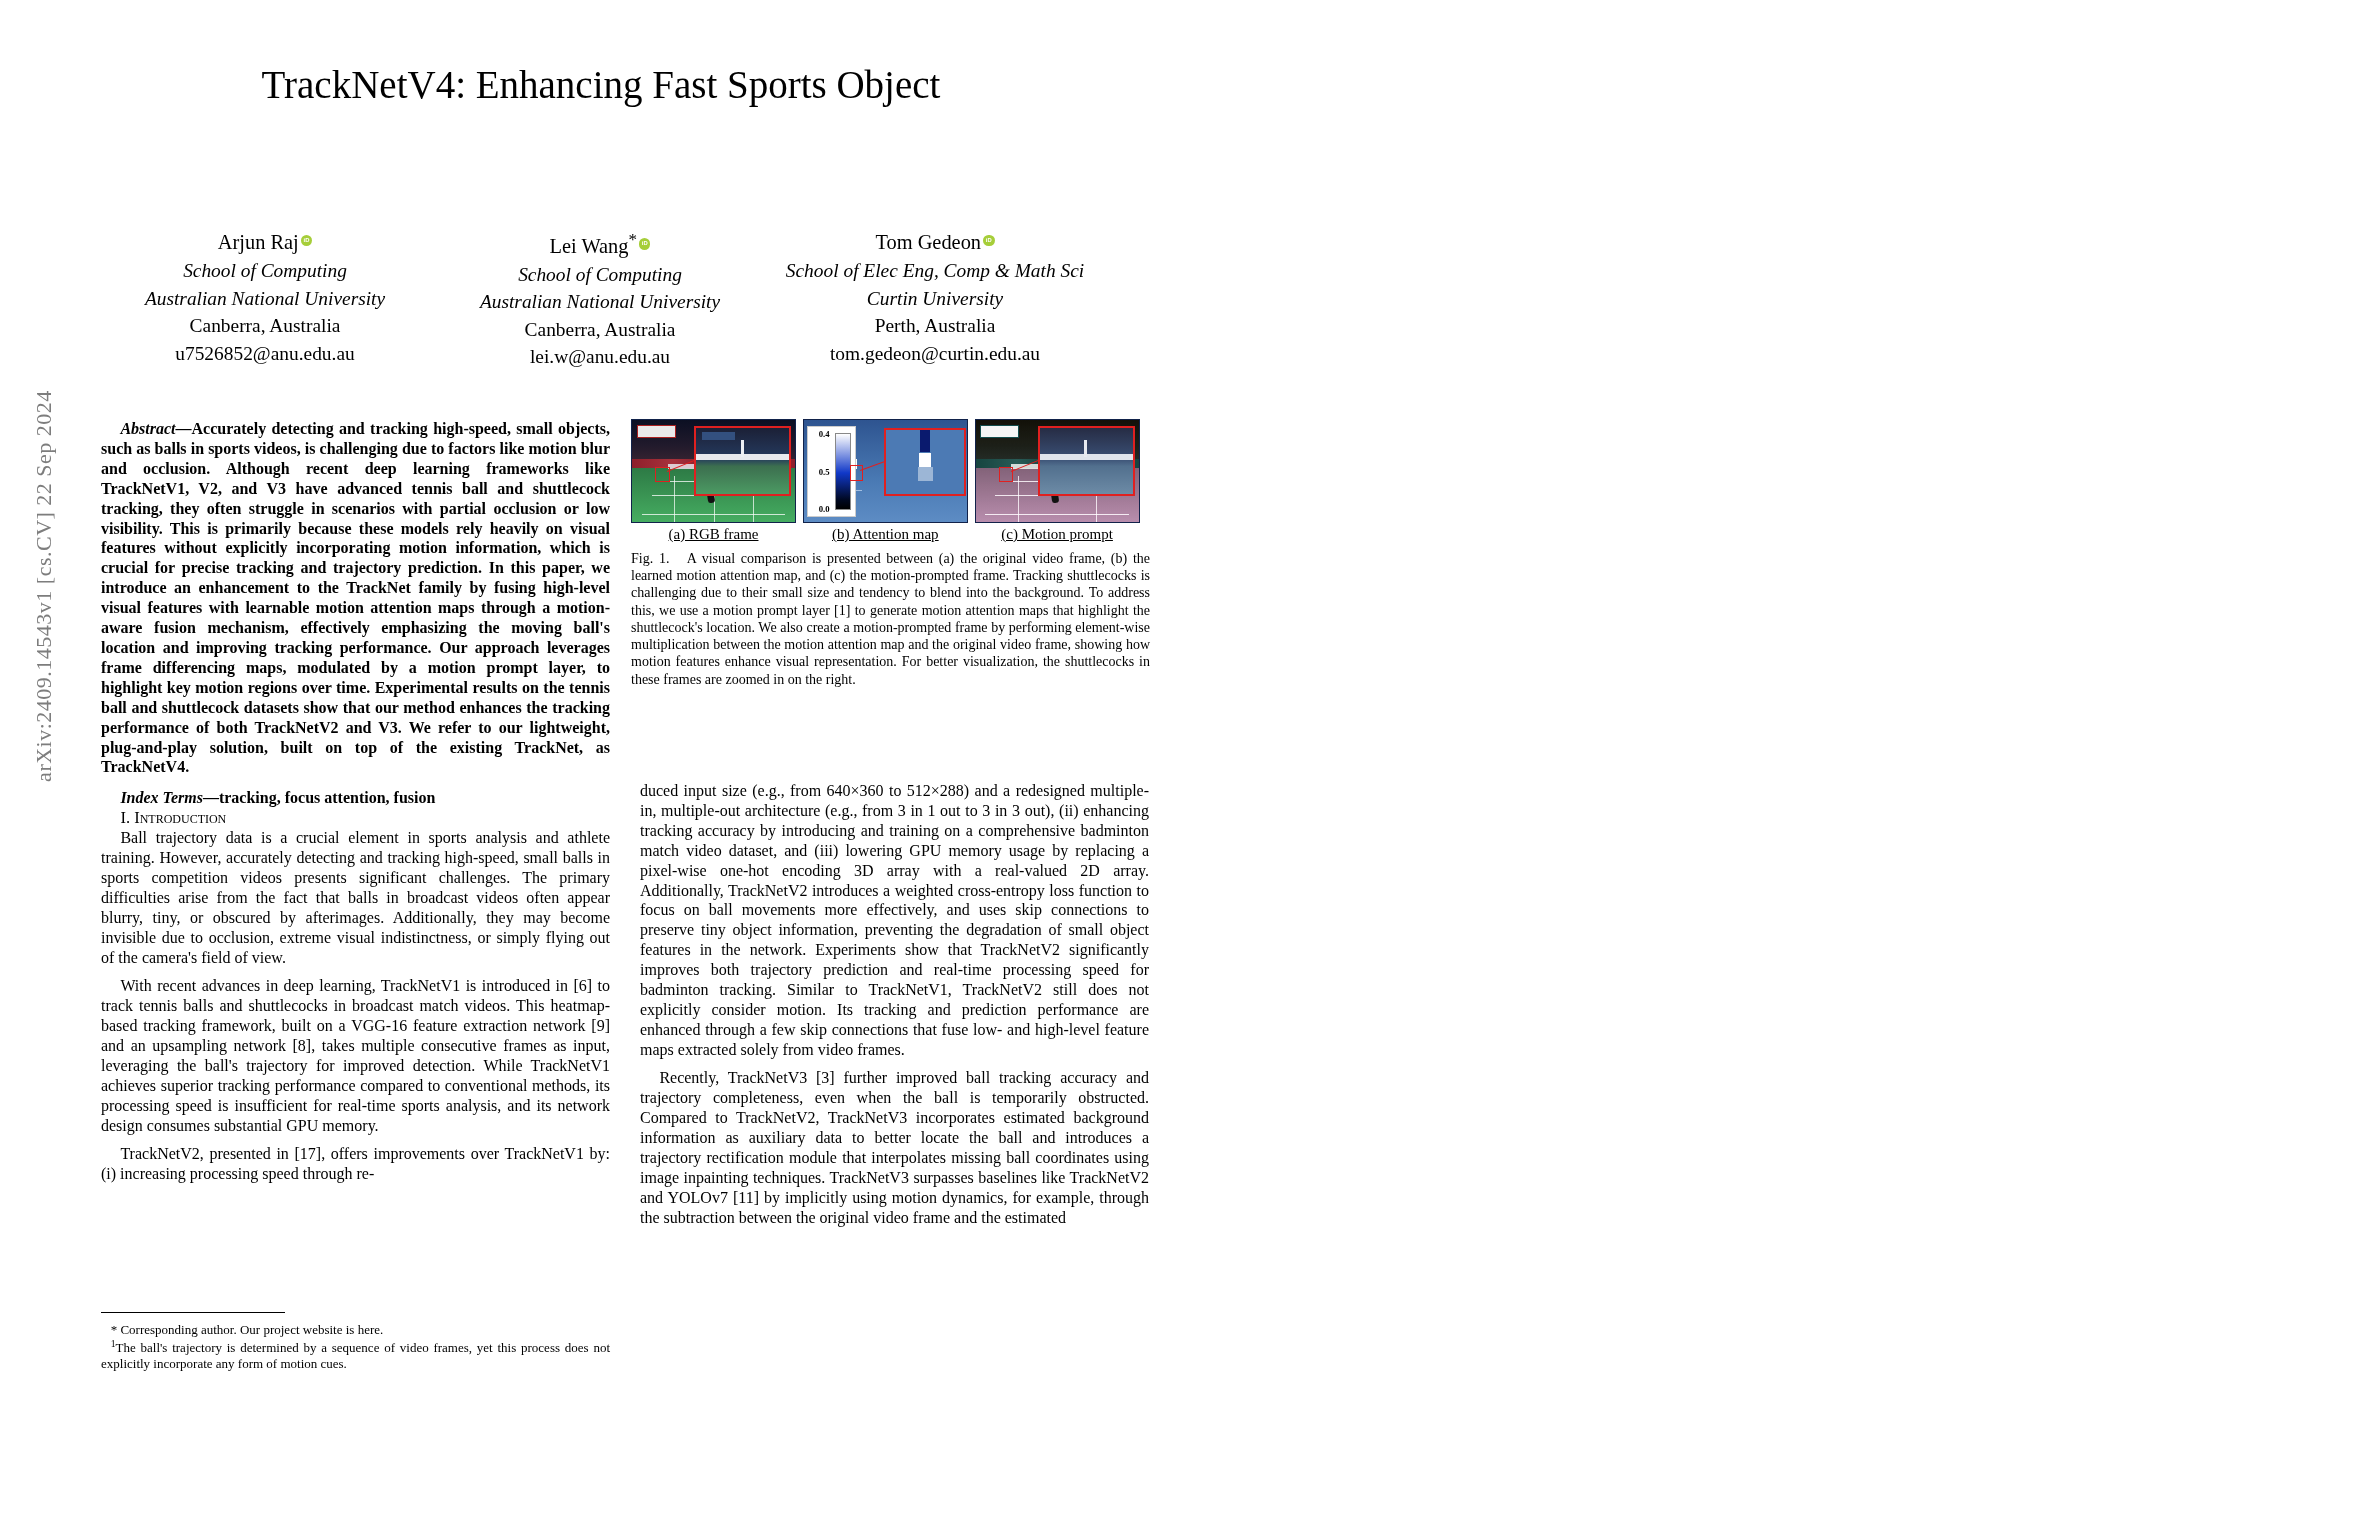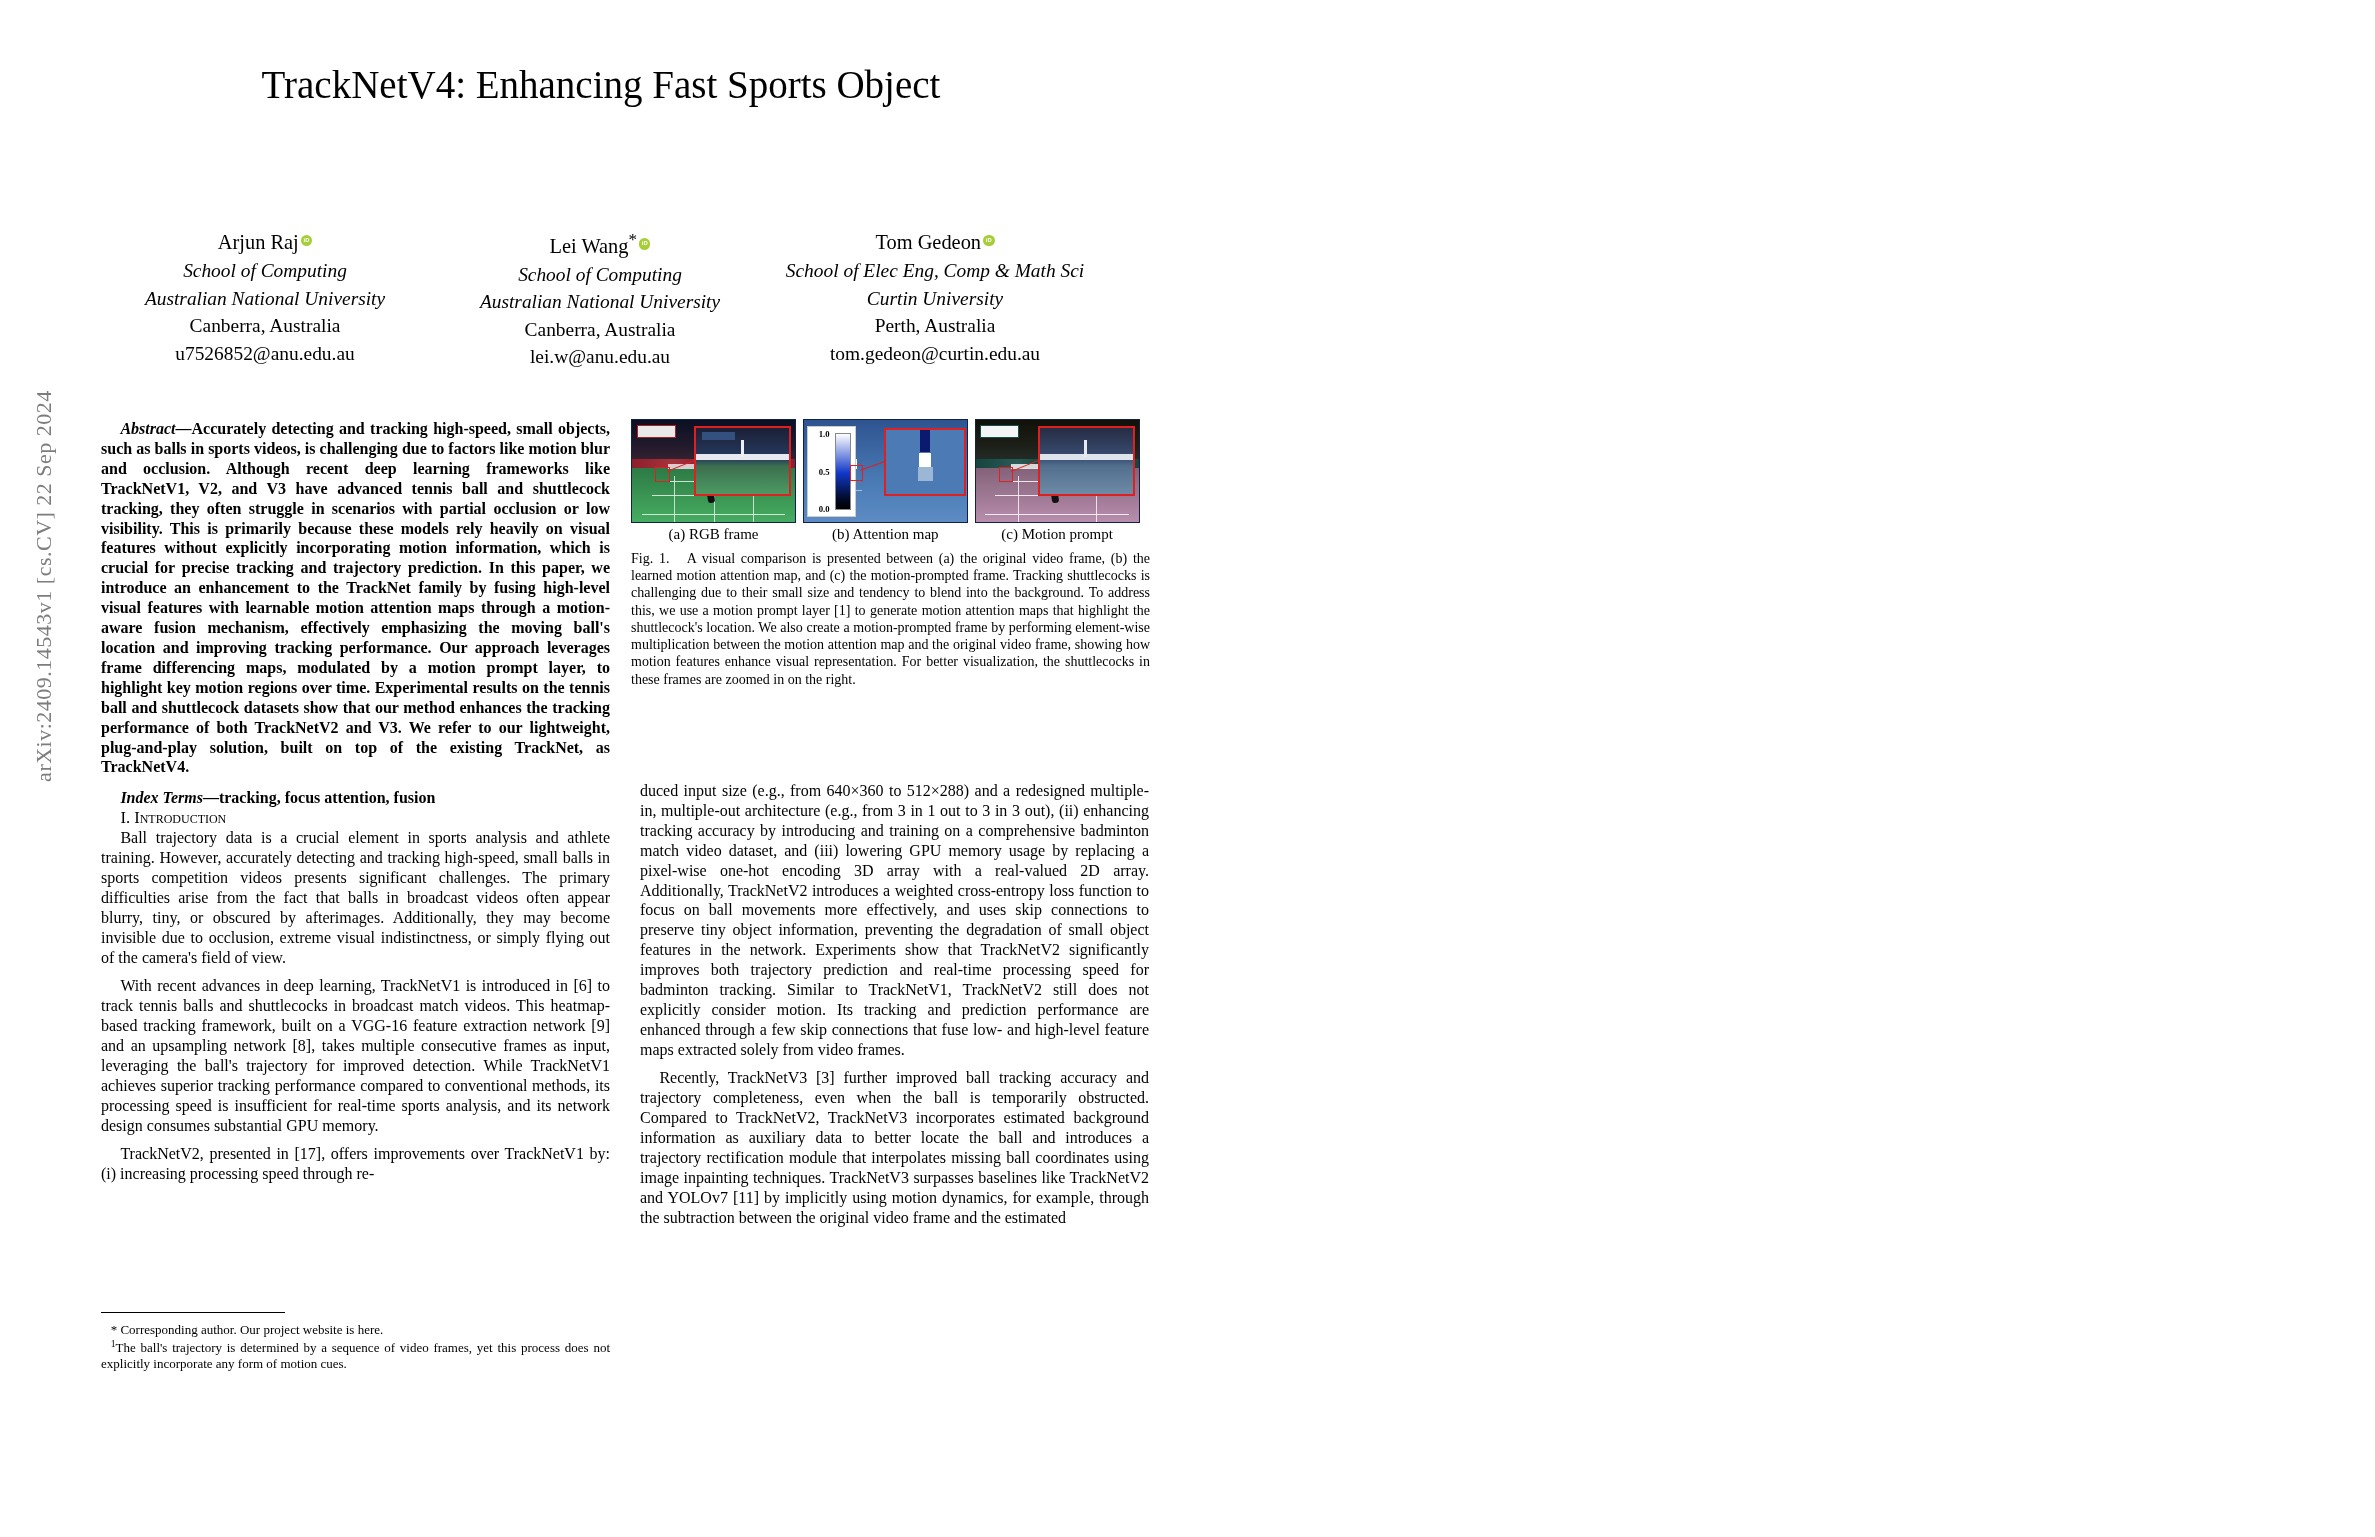--- a/index.html
+++ b/index.html
@@ -97,21 +97,21 @@
   
   #fig1{position:absolute;left:631px;top:419px;width:519px;}
   .fig1-row{display:flex;gap:6.8px;}
   .f1panel{position:relative;height:102px;overflow:hidden;border:1px solid #11224a;}
   .f1a{width:163px;}
   .f1b{width:163px;}
   .f1c{width:163px;}
   .f1-label{
     text-align:center;font-size:15px;margin-top:2.9px;
   }
-  .f1-labels{display:flex;gap:6.8px;}
+  .f1-labels{display:flex;gap:6.8px;text-decoration:underline;}
   .f1-labels div{width:165px;text-align:center;}
 
   
   .court{
     position:absolute;inset:0;
     background:
       linear-gradient(to bottom,#0e1230 0%,#16203f 34%,#1d2b50 41%,#2b5f3a 47%,#39894e 66%,#3ea35a 100%);
   }
   .court .crowdL{position:absolute;left:0;top:0;width:100%;height:42%;
     background:linear-gradient(to bottom,#0b0f22,#221a2b 60%,#3a2430);opacity:.95;}
@@ -233,21 +233,21 @@
 
       <div class="f1panel f1b">
         <div class="bluemap">
           <div class="bg"></div>
           <div class="edge" style="left:50px;top:56px;width:1px;height:33px;background:rgba(220,235,255,.8);"></div>
           <div class="edge" style="left:47px;top:70px;width:11.6px;height:1px;background:rgba(220,235,255,.6);"></div>
           <div class="edge" style="left:50px;top:39px;width:2.9px;height:9.7px;background:#fff;"></div>
         </div>
         <div class="cbar">
           <div class="ticks">
-            <span style="top:1.9px">1.0</span>
+            <span style="top:1.9px">0.4</span>
             <span style="top:40px">0.5</span>
             <span style="top:77px">0.0</span>
           </div>
           <div class="grad"></div>
         </div>
         <div class="smallbox" style="left:46px;top:45px;width:11.6px;height:13.6px;"></div>
         <div class="zoomline" style="left:56px;top:50px;width:33px;transform:rotate(-20deg);"></div>
         <div class="zoombox" style="left:80px;top:7.8px;width:78px;height:64px;overflow:hidden;background:#4e7db5;">
           <div style="position:absolute;inset:0;background:#4c7ab4;"></div>
           <div style="position:absolute;left:44%;top:0;width:13%;height:34%;background:#0a1a6e;"></div>

